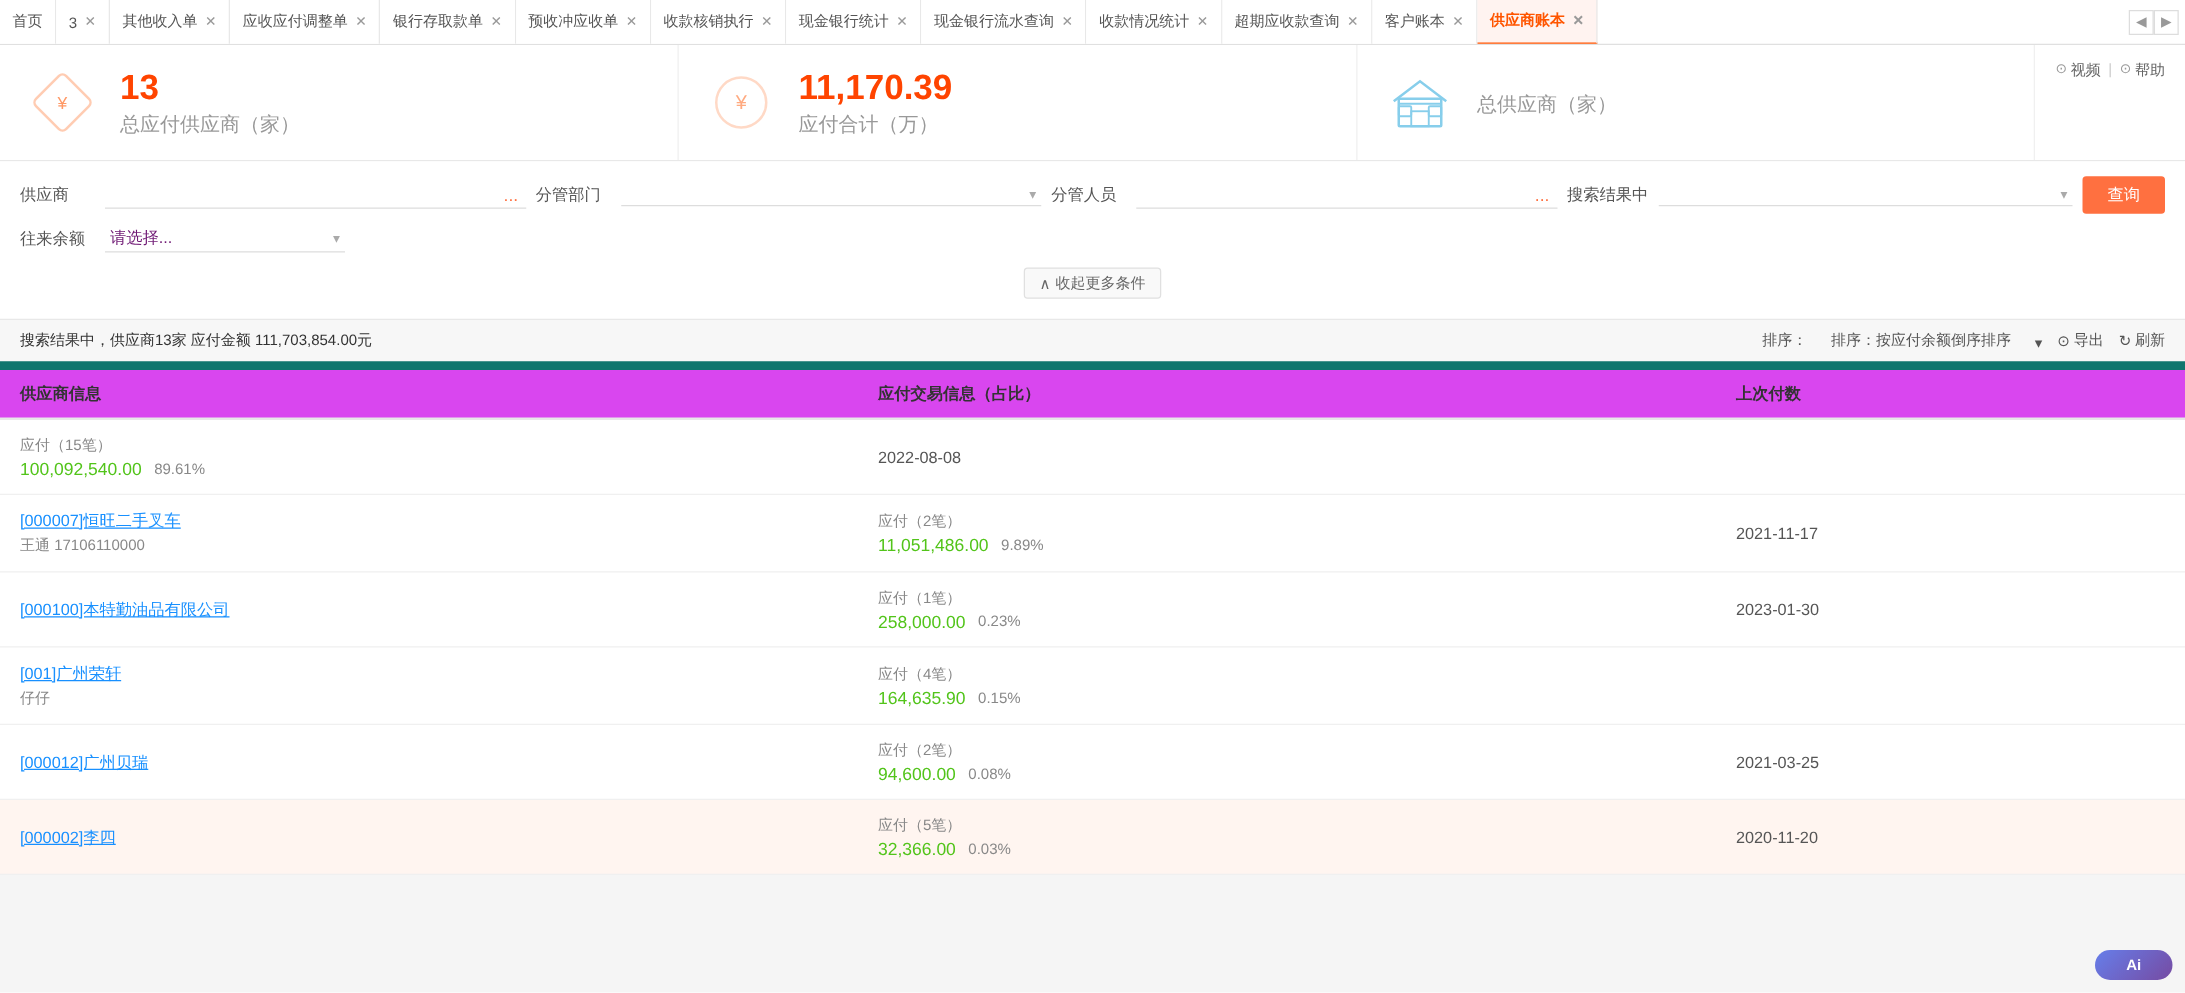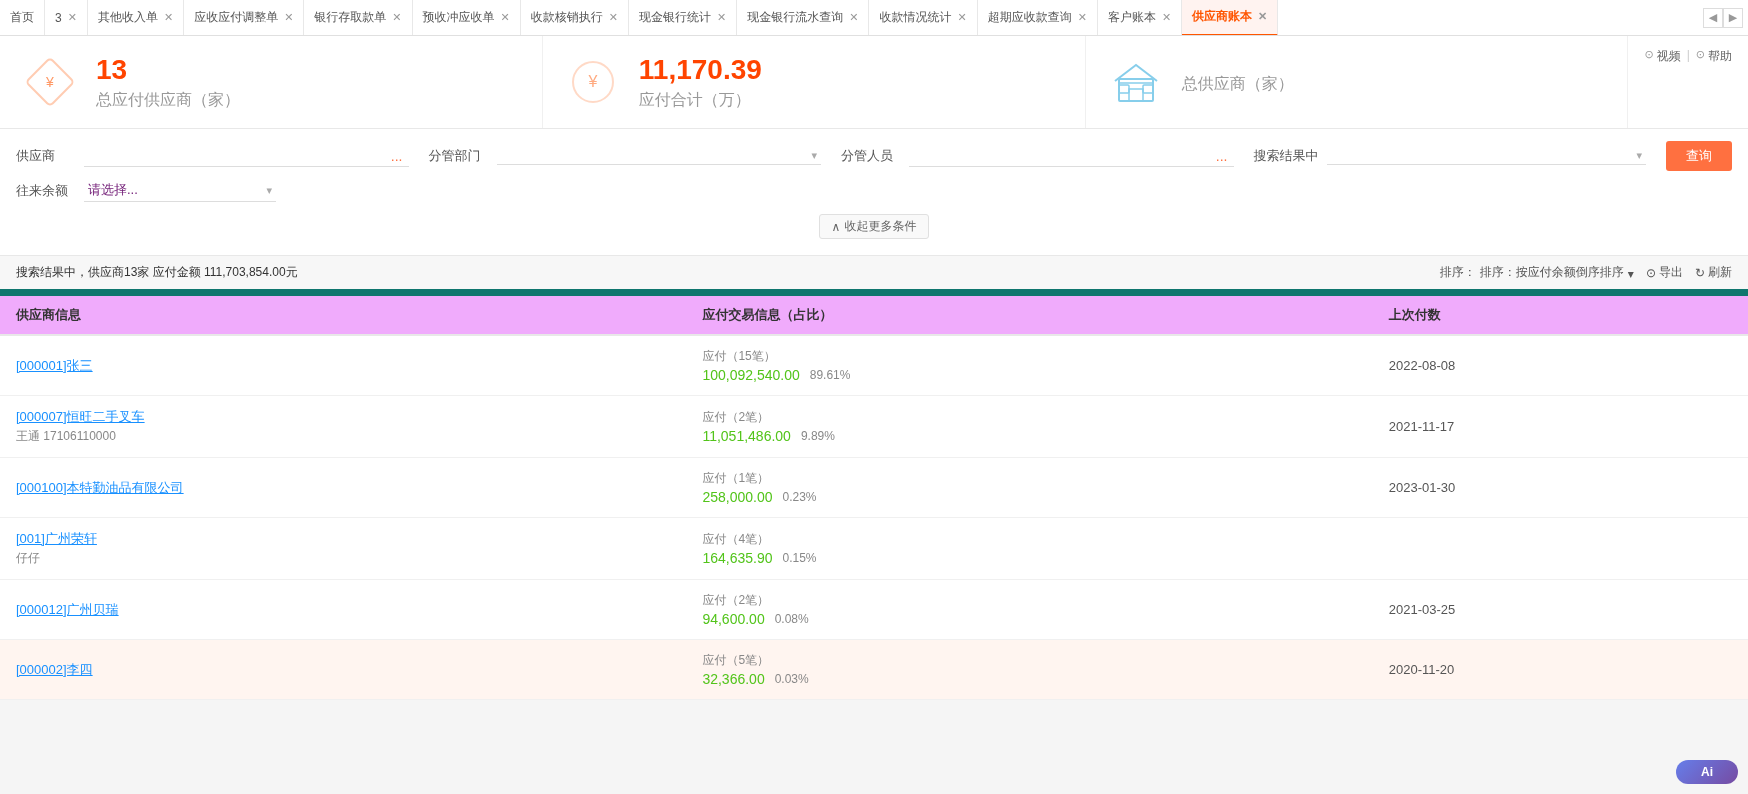--- a/index.html
+++ b/index.html
@@ -104,21 +104,21 @@
     .filter-section {
       background: #fff;
       padding: 12px 16px;
       border-bottom: 1px solid #e8e8e8;
     }
     .filter-row {
       display: flex;
       align-items: center;
       margin-bottom: 8px;
       flex-wrap: wrap;
-      gap: 20px;
+      gap: 8px;
     }
     .filter-row:last-of-type { margin-bottom: 0; }
     .filter-item {
       display: flex;
       align-items: center;
       flex: 1;
       min-width: 200px;
     }
     .filter-label {
       font-size: 13px;
@@ -204,40 +204,40 @@
     .results-info span { color: #333; }
     .results-actions {
       display: flex;
       align-items: center;
       gap: 12px;
       color: #555;
     }
     .results-sort {
       display: flex;
       align-items: flex-end;
-      gap: 4px;
+      gap: 19px;
       cursor: pointer;
     }
     .action-btn {
       display: flex;
       align-items: center;
       gap: 3px;
       cursor: pointer;
       color: #555;
     }
 
     
     .table-container {
       background: #fff;
       margin: 0;
     }
     .table-header {
       display: grid;
       grid-template-columns: 2fr 2fr 1fr;
-      background: #f0abfc;
+      background: #d946ef;
       border-bottom: 2px solid #e8e8e8;
       padding: 10px 16px;
     }
     .th {
       font-size: 13px;
       color: #333;
       font-weight: 600;
     }
     .table-row {
       display: grid;
@@ -495,21 +495,20 @@
 <div class="table-container">
 
   <div class="table-header">
     <div class="th">供应商信息</div>
     <div class="th">应付交易信息（占比）</div>
     <div class="th">上次付数</div>
   </div>
 
   <div id="table-body">
       <div class="table-row">
-        <div><span class="supplier-name">[000001]张三</span></div>
         <div class="transaction-info">
           <div class="trans-label">应付（15笔）</div>
           <div style="display: flex; align-items: center;">
             <span class="trans-amount">100,092,540.00</span>
             <span class="trans-percent">89.61%</span>
           </div>
         </div>
         <div class="last-pay">2022-08-08</div>
       </div>
       <div class="table-row">

